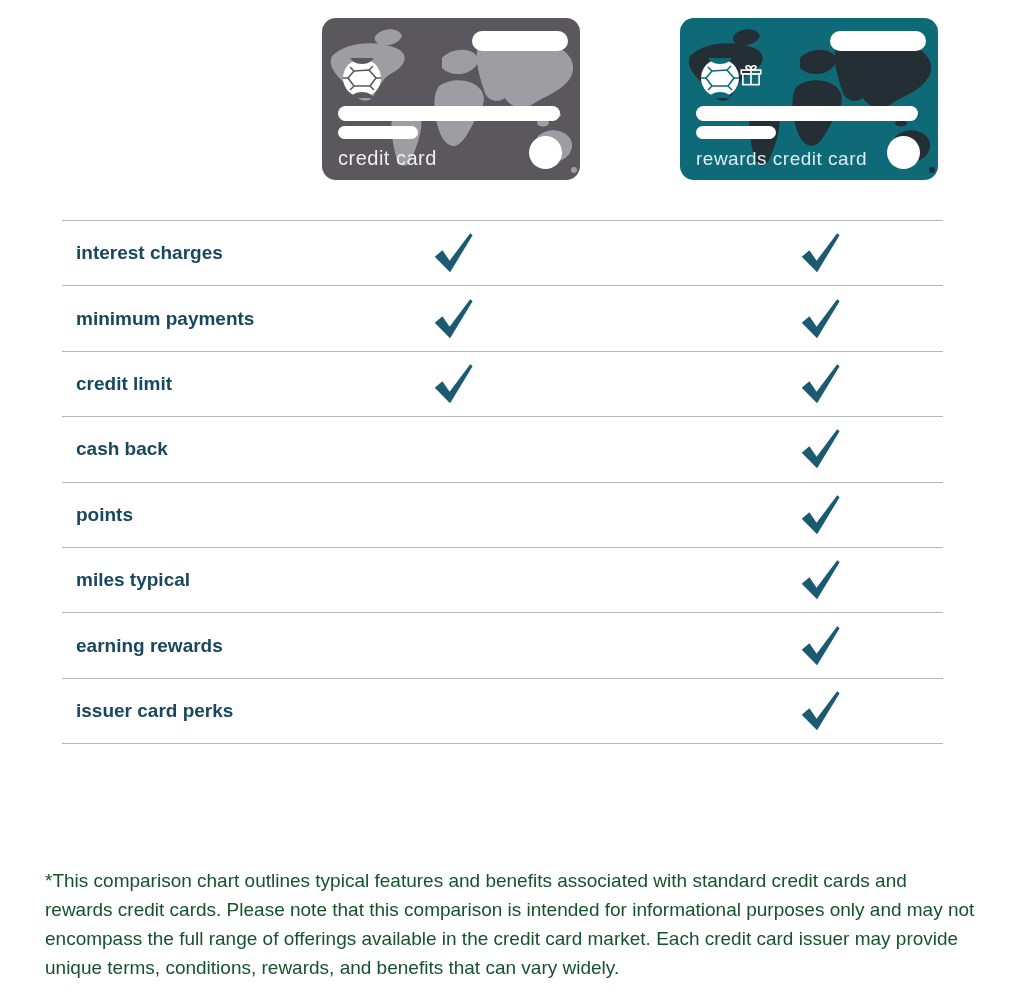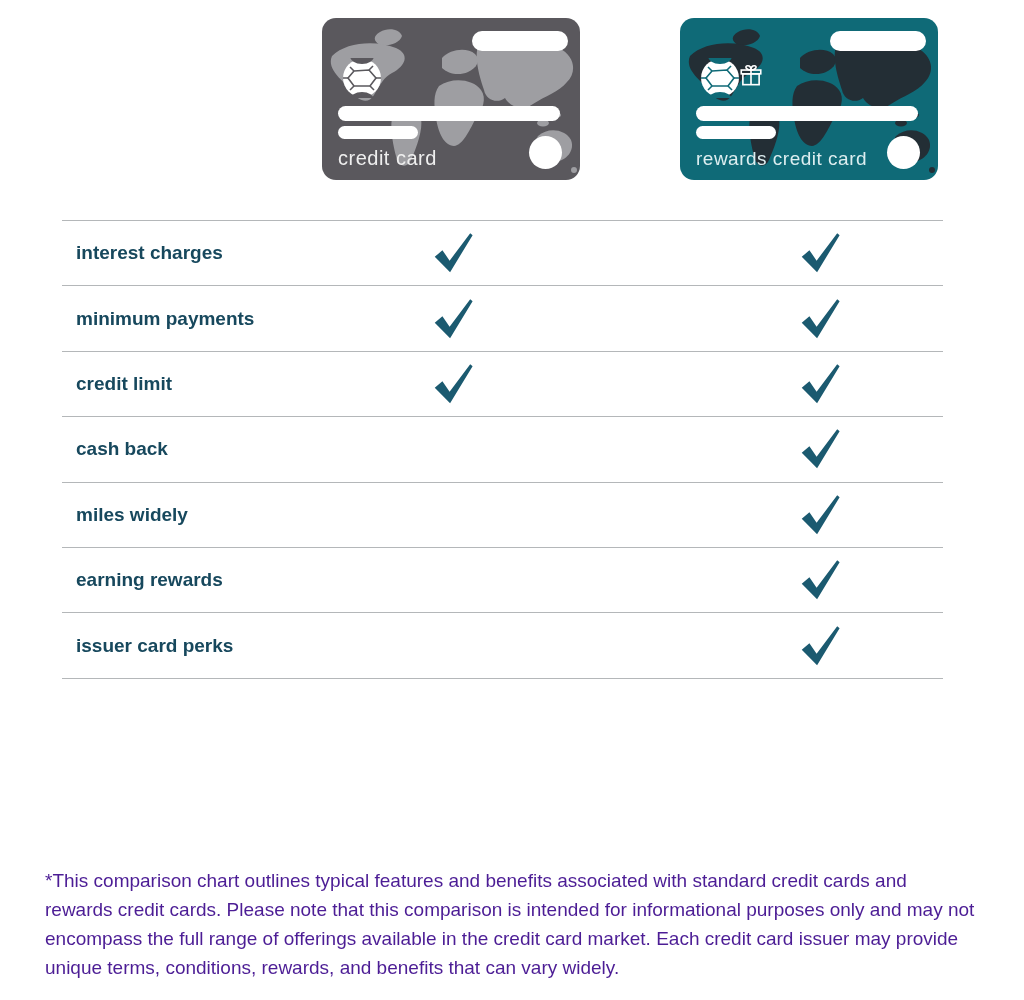--- a/index.html
+++ b/index.html
@@ -37,21 +37,21 @@
     position:absolute;left:14px;top:50%;transform:translateY(-50%);
     color:var(--label-color,#17485d);font-size:19px;font-weight:bold;white-space:nowrap;
   }
   .cell{position:absolute;top:50%;transform:translate(-50%,-50%);width:46px;height:46px;}
   .cell-standard{left:390px;}
   .cell-rewards{left:757px;}
   .cell svg{display:block;width:46px;height:46px;}
   
   .disclaimer{
     position:absolute;left:45px;top:866px;width:932px;
-    color:#4c1d95;font-size:19px;line-height:29px;
+    color:#14532d;font-size:19px;line-height:29px;
   }
 </style>
 </head>
 <body>
 
 <div id="stage" style="--check-color: #1b5a70; --label-color: #17485d; --divider: #b4b7b9;">
 
   <div class="card card-standard" style="--card-bg: #5a585d; --map-color: #9e9ea2; --card-text: #efefef;">
     <svg class="map" viewBox="0 0 258 162" aria-hidden="true">
       <g fill="var(--map-color,#9e9ea2)">
@@ -183,23 +183,32 @@
   <div class="row">
     <span class="feature">cash back</span>
     <span class="cell cell-standard"></span>
     <span class="cell cell-rewards">
   <svg viewBox="0 0 48 48" aria-hidden="true">
     <path fill="var(--check-color,#1b5a70)" d="M6,28 L14,21 L21.5,32 L43,3.5 L45.5,5.5 L22,44 Z"></path>
   </svg>
 </span>
   </div>
 
-
-  <div class="row">
-    <span class="feature">miles widely</span>
+  <div class="row">
+    <span class="feature">points</span>
+    <span class="cell cell-standard"></span>
+    <span class="cell cell-rewards">
+  <svg viewBox="0 0 48 48" aria-hidden="true">
+    <path fill="var(--check-color,#1b5a70)" d="M6,28 L14,21 L21.5,32 L43,3.5 L45.5,5.5 L22,44 Z"></path>
+  </svg>
+</span>
+  </div>
+
+  <div class="row">
+    <span class="feature">miles typical</span>
     <span class="cell cell-standard"></span>
     <span class="cell cell-rewards">
   <svg viewBox="0 0 48 48" aria-hidden="true">
     <path fill="var(--check-color,#1b5a70)" d="M6,28 L14,21 L21.5,32 L43,3.5 L45.5,5.5 L22,44 Z"></path>
   </svg>
 </span>
   </div>
 
   <div class="row">
     <span class="feature">earning rewards</span>

